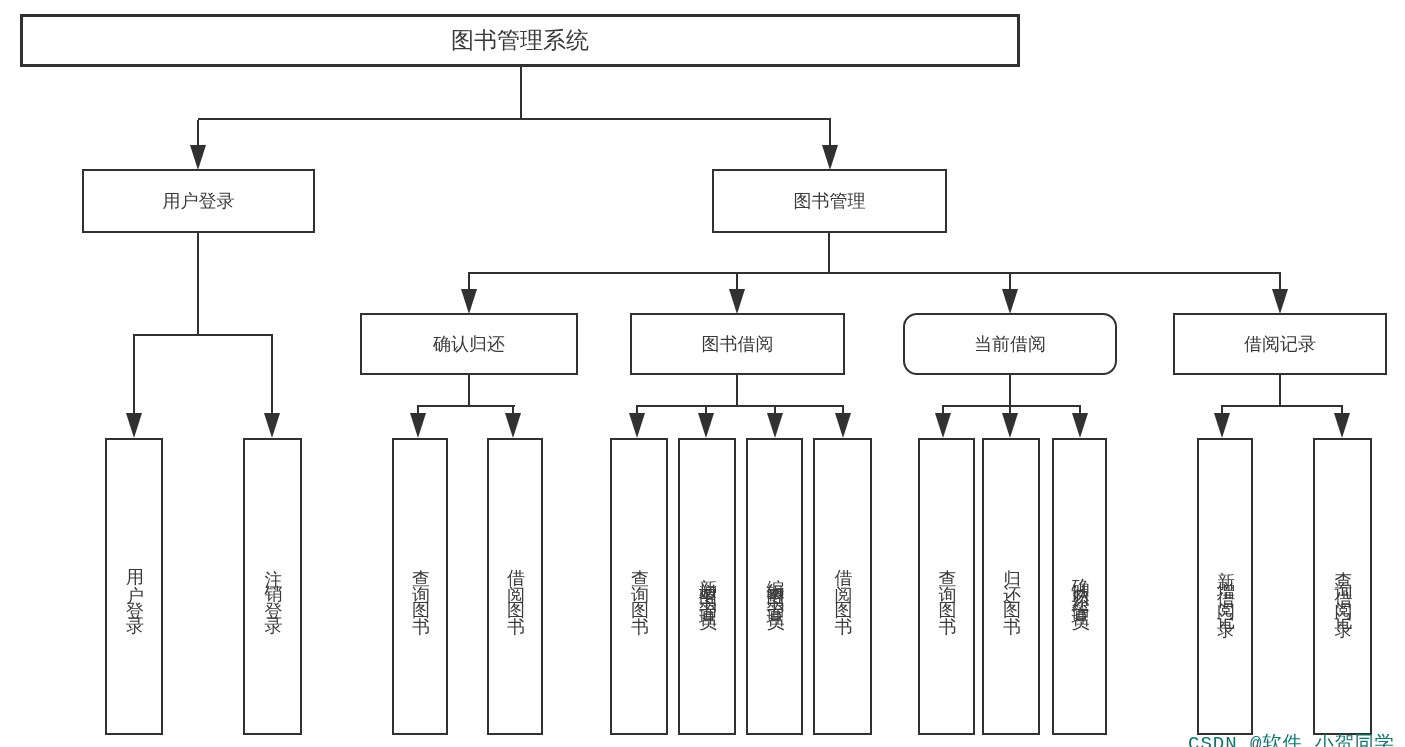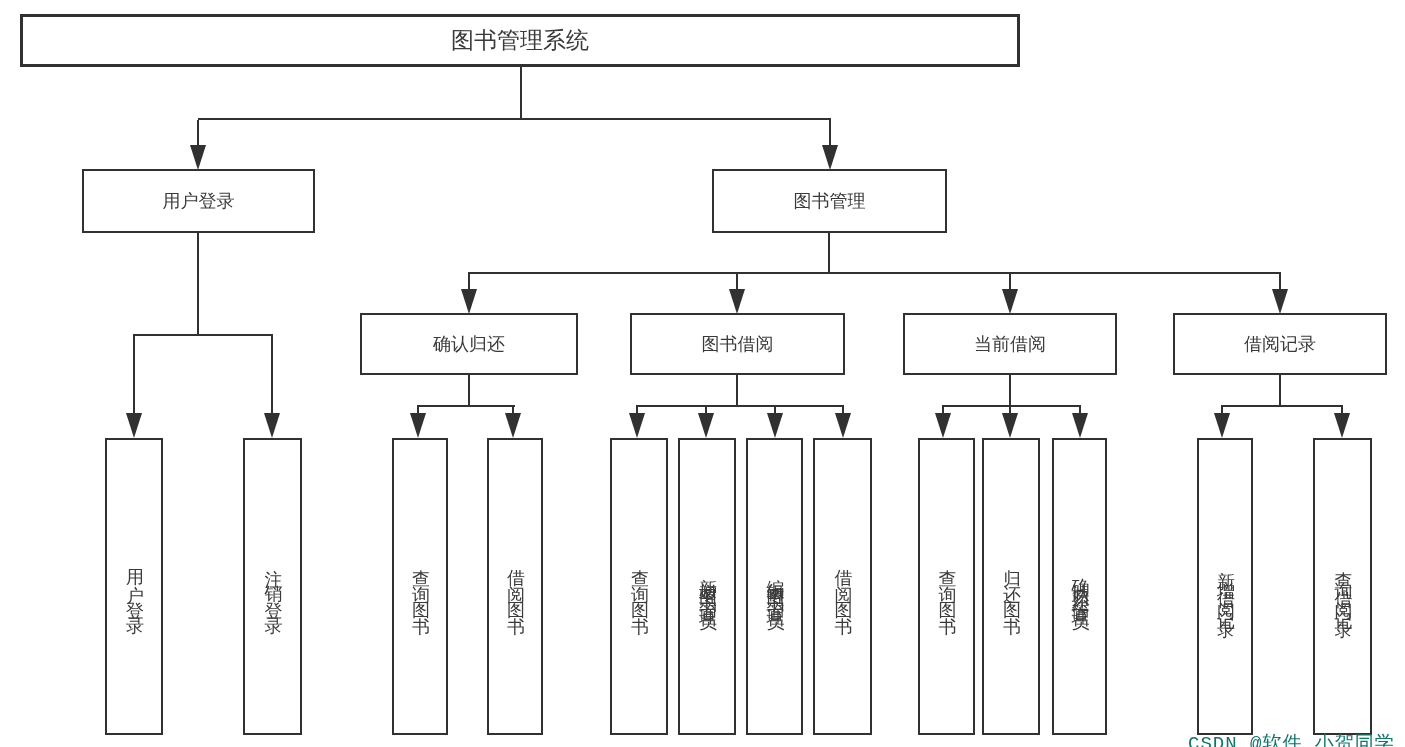--- a/index.html
+++ b/index.html
@@ -79,21 +79,21 @@
   <div class="vl" style="left:736px;top:274px;height:17px;"></div>
   <div class="vl" style="left:1009px;top:274px;height:17px;"></div>
   <div class="vl" style="left:1279px;top:274px;height:17px;"></div>
   <div class="arrow" style="left:461px;top:289px;"></div>
   <div class="arrow" style="left:729px;top:289px;"></div>
   <div class="arrow" style="left:1002px;top:289px;"></div>
   <div class="arrow" style="left:1272px;top:289px;"></div>
 
   <div class="box" style="left:360px;top:313px;width:218px;height:62px;">确认归还</div>
   <div class="box" style="left:630px;top:313px;width:215px;height:62px;">图书借阅</div>
-  <div class="box" style="left:903px;top:313px;width:214px;height:62px;">当前借阅</div>
+  <div class="box" style="left:903px;top:313px;width:214px;height:62px;border-radius:14px;">当前借阅</div>
   <div class="box" style="left:1173px;top:313px;width:214px;height:62px;">借阅记录</div>
 
   <div class="vl" style="left:468px;top:375px;height:32px;"></div>
   <div class="hl" style="left:417px;top:405px;width:98px;"></div>
   <div class="vl" style="left:417px;top:407px;height:8px;"></div>
   <div class="vl" style="left:512px;top:407px;height:8px;"></div>
   <div class="arrow" style="left:410px;top:413px;"></div>
   <div class="arrow" style="left:505px;top:413px;"></div>
 
   <div class="vl" style="left:736px;top:375px;height:32px;"></div>

